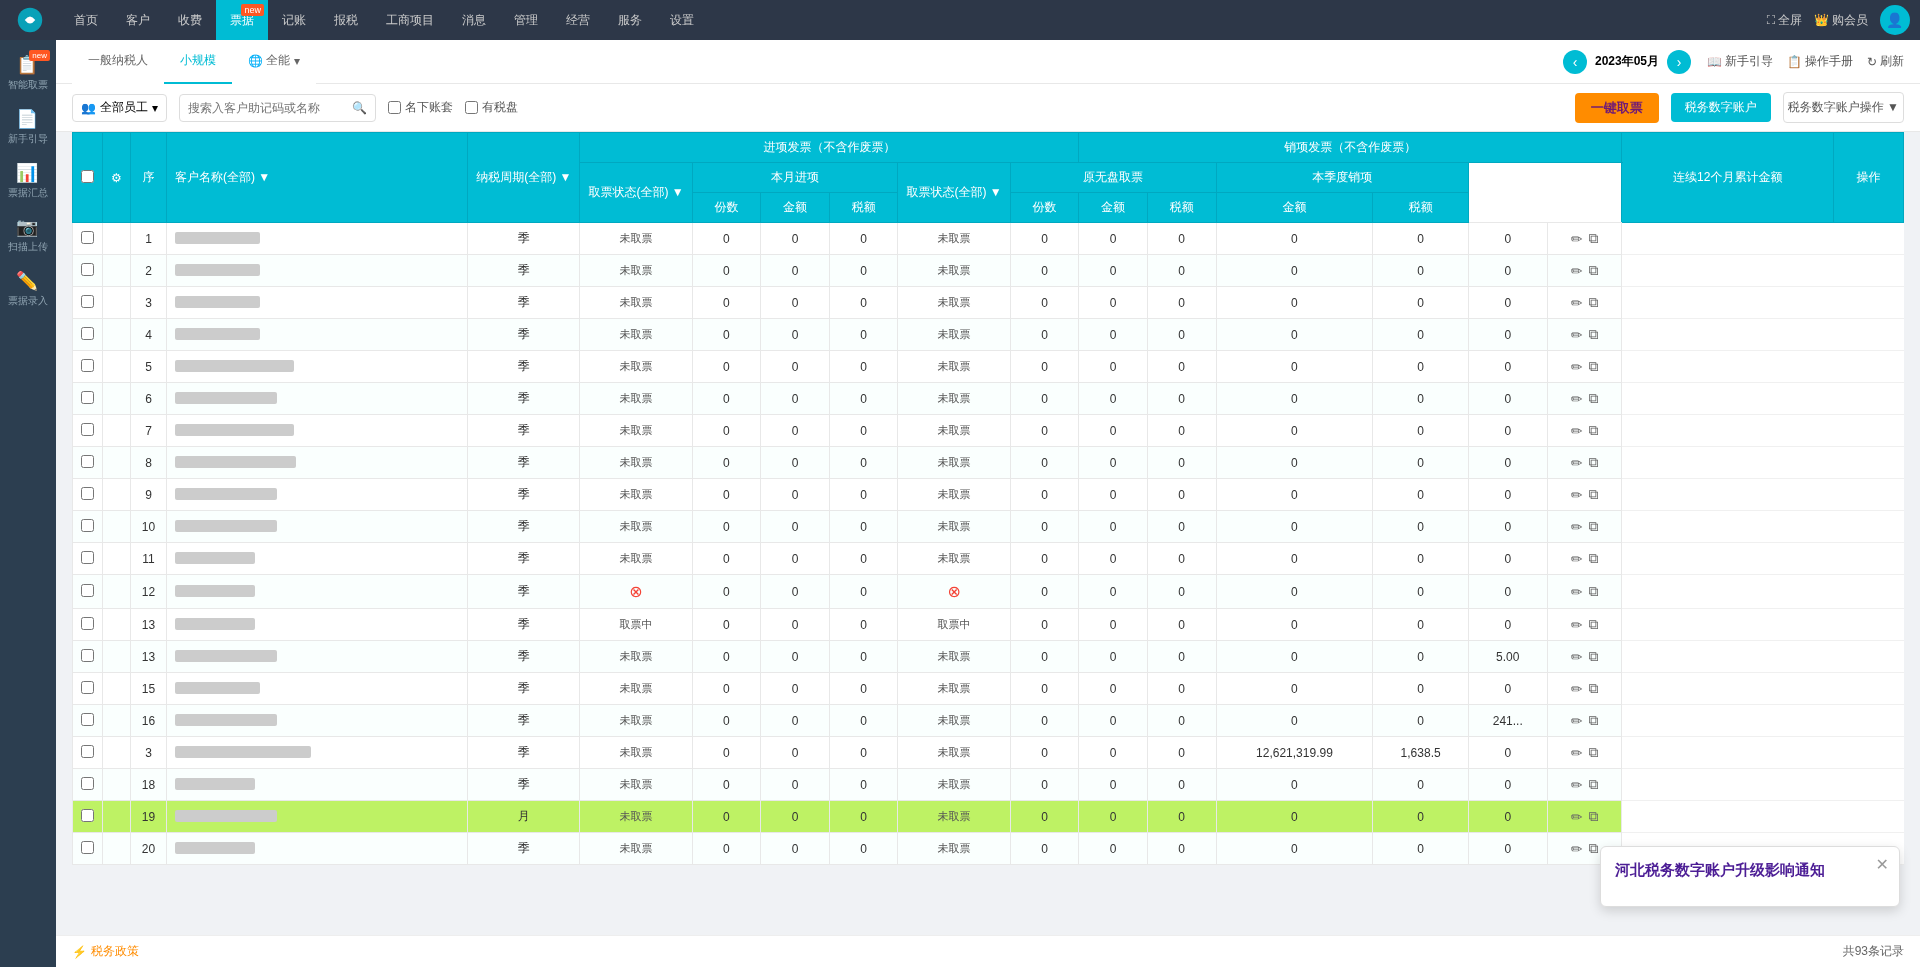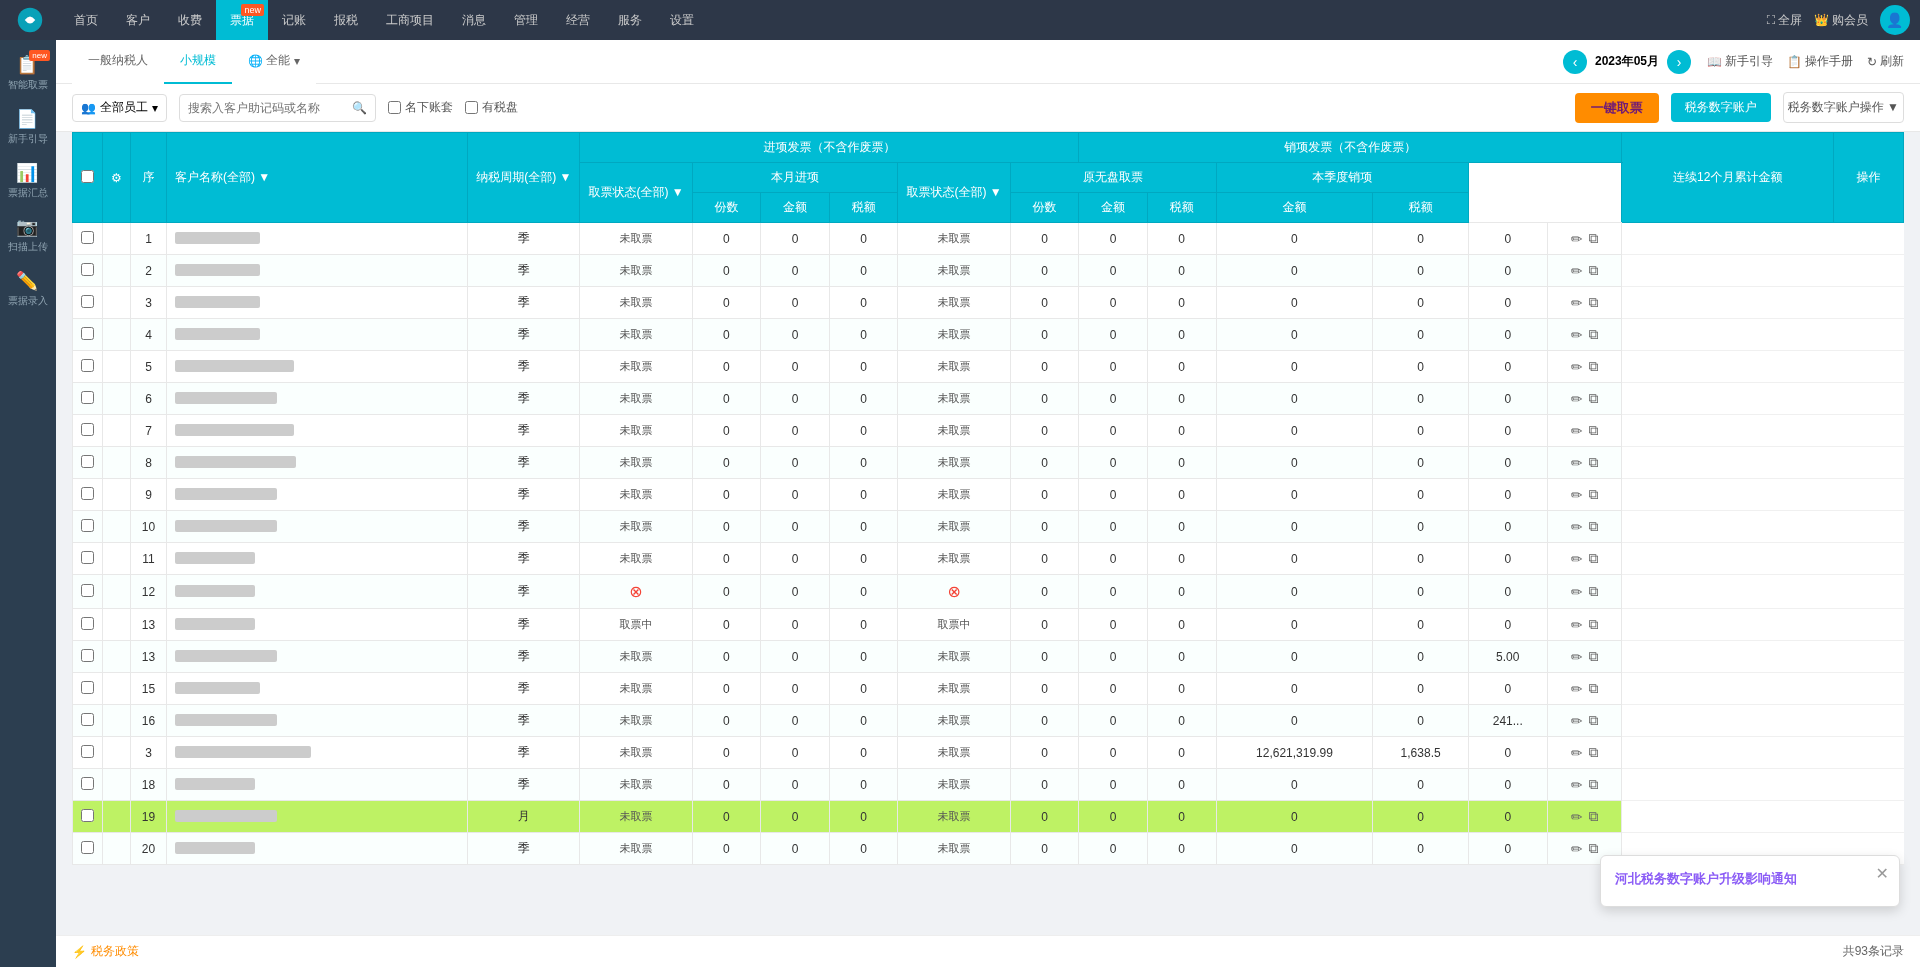--- a/index.html
+++ b/index.html
@@ -53,21 +53,21 @@
     .table-header-row th { background: #00bcd4; color: #fff; padding: 6px 8px; text-align: center; border: 1px solid #00a8c0; font-weight: normal; font-size: 12px; white-space: nowrap; }
     tbody tr { border-bottom: 1px solid #f0f0f0; }
     tbody tr td { padding: 7px 8px; text-align: center; border: 1px solid #e8e8e8; color: #333; font-size: 12px; white-space: nowrap; }
     tbody tr td.left-align { text-align: left; }
     .status-tag { font-size: 11px; color: #555; }
     .action-icons { display: flex; align-items: center; justify-content: center; gap: 6px; }
     .action-icon { cursor: pointer; color: #666; font-size: 14px; }
 
     
     .notification-popup { position: fixed; bottom: 60px; right: 20px; width: 300px; background: #fff; border: 1px solid #ddd; border-radius: 6px; padding: 14px; box-shadow: 0 4px 12px rgba(0,0,0,0.15); z-index: 100; }
-    .notification-popup .title { font-size: 13px; font-weight: bold; color: #8b5cf6; margin-bottom: 4px; }
+    .notification-popup .title { font-size: 15px; font-weight: bold; color: #4c1d95; margin-bottom: 12px; }
     .notification-popup .content { font-size: 12px; color: #666; line-height: 1.6; }
     .notification-popup .close-btn { position: absolute; top: 8px; right: 10px; cursor: pointer; color: #999; font-size: 16px; }
 
     
     .bottom-bar { height: 32px; background: #fff; display: flex; align-items: center; padding: 0 16px; border-top: 1px solid #eee; color: #666; font-size: 12px; justify-content: space-between; }
     .tax-link { color: #ff8c00; cursor: pointer; display: flex; align-items: center; gap: 4px; }
   </style>
 </head>
 <body>
 

